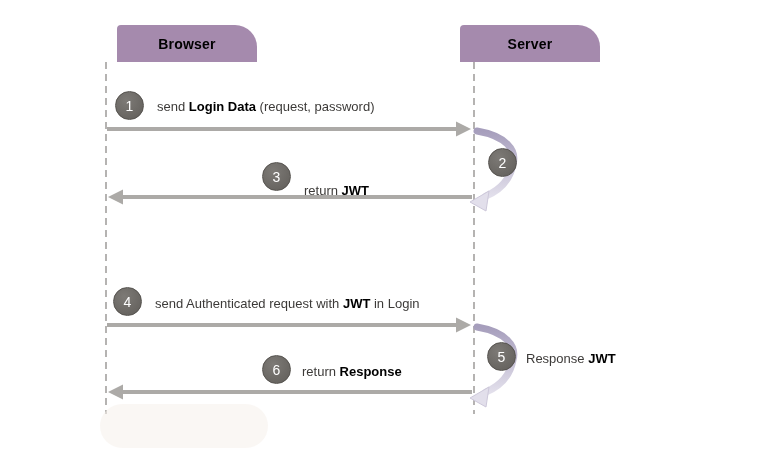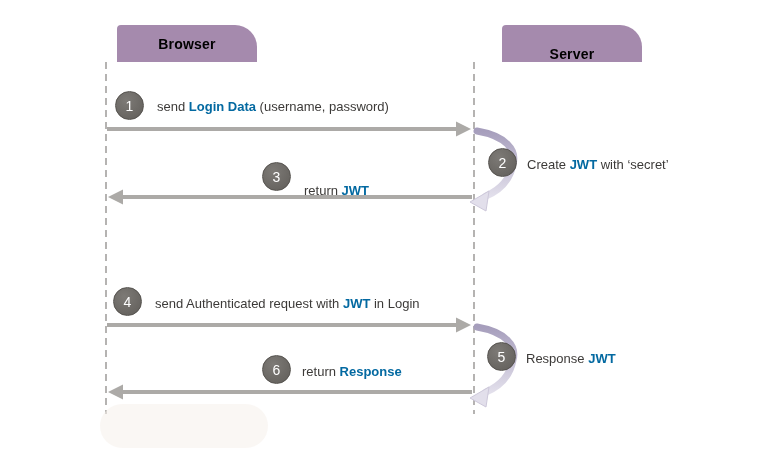--- a/index.html
+++ b/index.html
@@ -18,21 +18,21 @@
     position:absolute;width:29px;height:29px;border-radius:50%;
     background:radial-gradient(circle at 38% 32%, #7d7a76, #605d59);
     border:1px solid #55524e;box-sizing:border-box;
     color:#ffffff;font-size:14px;
     display:flex;align-items:center;justify-content:center;
   }
   .msg{
     position:absolute;transform:translateY(-50%);
     font-size:13px;color:#3c3a38;white-space:nowrap;
   }
-  .hl{color:#0369a1;font-weight:bold;}
+  .hl{color:#000000;font-weight:bold;}
   .watermark{
     position:absolute;left:100px;top:404px;width:168px;height:44px;
     background:rgba(246,240,235,0.55);border-radius:22px;
   }
 </style>
 </head>
 <body>
 
 <div id="stage">
 
@@ -63,34 +63,33 @@
     <path d="M 477 327 C 506 332 517 346 513 360 C 510 376 500 386 486 392" fill="none" stroke="url(#loopGrad)" stroke-width="7" stroke-linecap="round"></path>
     <polygon points="470,398 489,387 486,407" fill="#e2dfeb" stroke="#cdc8da" stroke-width="1"></polygon>
 
     <line x1="472" y1="392" x2="122" y2="392" stroke="#acaaa7" stroke-width="4.2"></line>
     <polygon points="123,384.5 108,392 123,399.5" fill="#acaaa7"></polygon>
   </svg>
 
   <div class="actor" style="left:105px;">
     <span>Browser</span>
   </div>
-  <div class="actor" style="left:490px;align-items:flex-end;">
+  <div class="actor" style="left:448px;">
     <span>Server</span>
   </div>
 
   <div class="badge" style="left:115px;top:91px;">1</div>
   <div class="badge" style="left:488px;top:148px;">2</div>
   <div class="badge" style="left:262px;top:162px;">3</div>
   <div class="badge" style="left:113px;top:287px;">4</div>
   <div class="badge" style="left:487px;top:342px;">5</div>
   <div class="badge" style="left:262px;top:355px;">6</div>
 
-  <div class="msg" style="left:157px;top:106px;"><span>send </span><span class="hl">Login Data</span><span> (username, password)</span></div>
+  <div class="msg" style="left:157px;top:106px;"><span>send </span><span class="hl">Login Data</span><span> (request, password)</span></div>
 
-  <div class="msg" style="left:527px;top:164px;"><span>Create </span><span class="hl">JWT</span><span> with ‘secret’</span></div>
 
   <div class="msg" style="left:304px;top:190px;"><span>return </span><span class="hl">JWT</span><span></span></div>
 
   <div class="msg" style="left:155px;top:303px;"><span>send Authenticated request with </span><span class="hl">JWT</span><span> in Login</span></div>
 
   <div class="msg" style="left:526px;top:358px;"><span>Response </span><span class="hl">JWT</span><span></span></div>
 
   <div class="msg" style="left:302px;top:371px;text-align:right;"><span>return </span><span class="hl">Response</span><span></span></div>
 
   <div class="watermark"></div>

